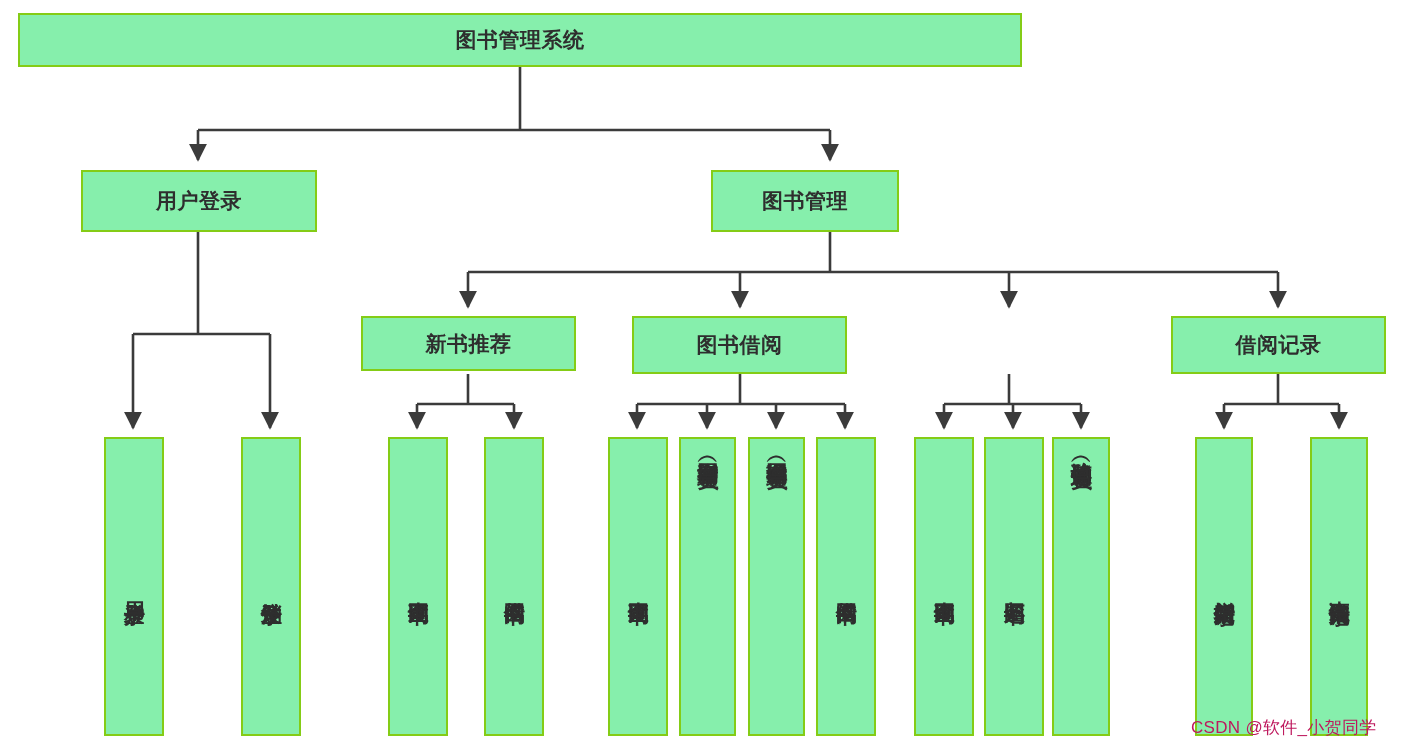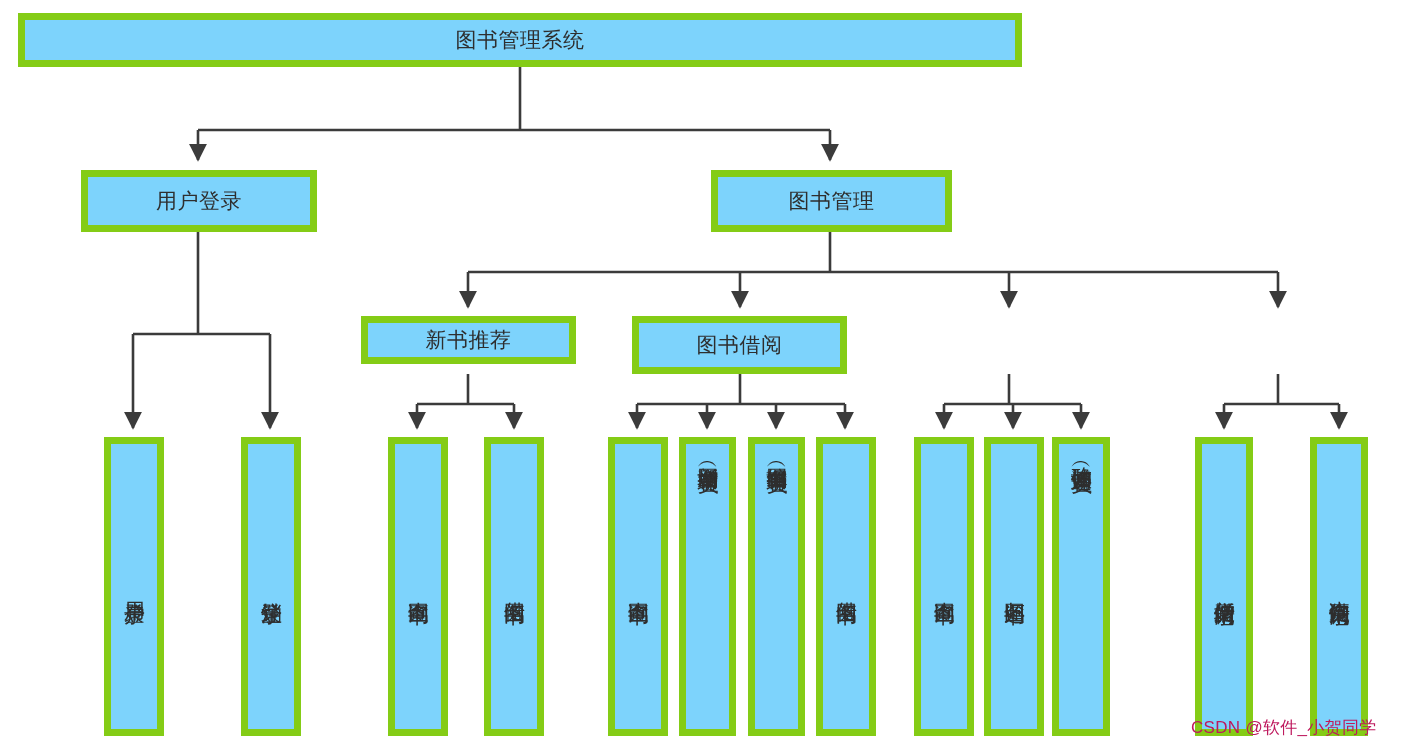--- a/index.html
+++ b/index.html
@@ -23,26 +23,27 @@
     position: absolute;
     left: 0;
     top: 0;
     width: 1405px;
     height: 747px;
     display: block;
   }
   .node-box {
     position: absolute;
     box-sizing: border-box;
-    background: #7dd3fc;
-    border: 7px solid #84cc16;
+    background: #86efac;
+    border: 2px solid #84cc16;
     display: flex;
     align-items: center;
     justify-content: center;
     overflow: hidden;
+    font-weight: bold;
   }
   .node-label-h {
     font-size: 21px;
     color: #2e2e2e;
     line-height: 1.2;
     white-space: nowrap;
     letter-spacing: 0.5px;
   }
   .node-label-v {
     font-size: 21px;
@@ -144,30 +145,33 @@
     </g>
   </svg>
 
   <div class="node-box" style="left:18px; top:13px; width:1004px; height:54px;">
     <span class="node-label-h">图书管理系统</span>
   </div>
 
   <div class="node-box" style="left:81px; top:170px; width:236px; height:62px;">
     <span class="node-label-h">用户登录</span>
   </div>
-  <div class="node-box" style="left:711px; top:170px; width:241px; height:62px;">
+  <div class="node-box" style="left:711px; top:170px; width:188px; height:62px;">
     <span class="node-label-h">图书管理</span>
   </div>
 
-  <div class="node-box" style="left:361px; top:316px; width:215px; height:48px;">
+  <div class="node-box" style="left:361px; top:316px; width:215px; height:55px;">
     <span class="node-label-h">新书推荐</span>
   </div>
   <div class="node-box" style="left:632px; top:316px; width:215px; height:58px;">
     <span class="node-label-h">图书借阅</span>
   </div>
+  <div class="node-box" style="left:1171px; top:316px; width:215px; height:58px;">
+    <span class="node-label-h">借阅记录</span>
+  </div>
 
   <div class="node-box leaf-box center-v" style="left:104px; top:437px; width:60px; height:299px;">
     <span class="node-label-v">用户登录</span>
   </div>
   <div class="node-box leaf-box center-v" style="left:241px; top:437px; width:60px; height:299px;">
     <span class="node-label-v">注销登录</span>
   </div>
 
   <div class="node-box leaf-box center-v" style="left:388px; top:437px; width:60px; height:299px;">
     <span class="node-label-v">查询图书</span>

